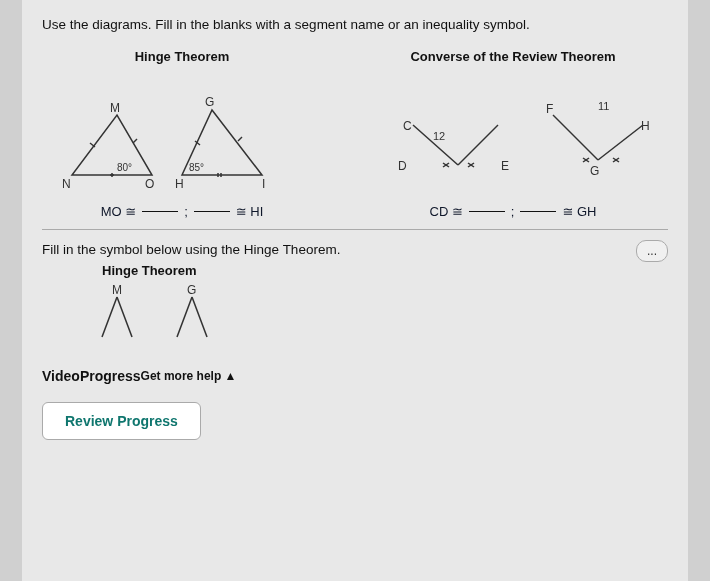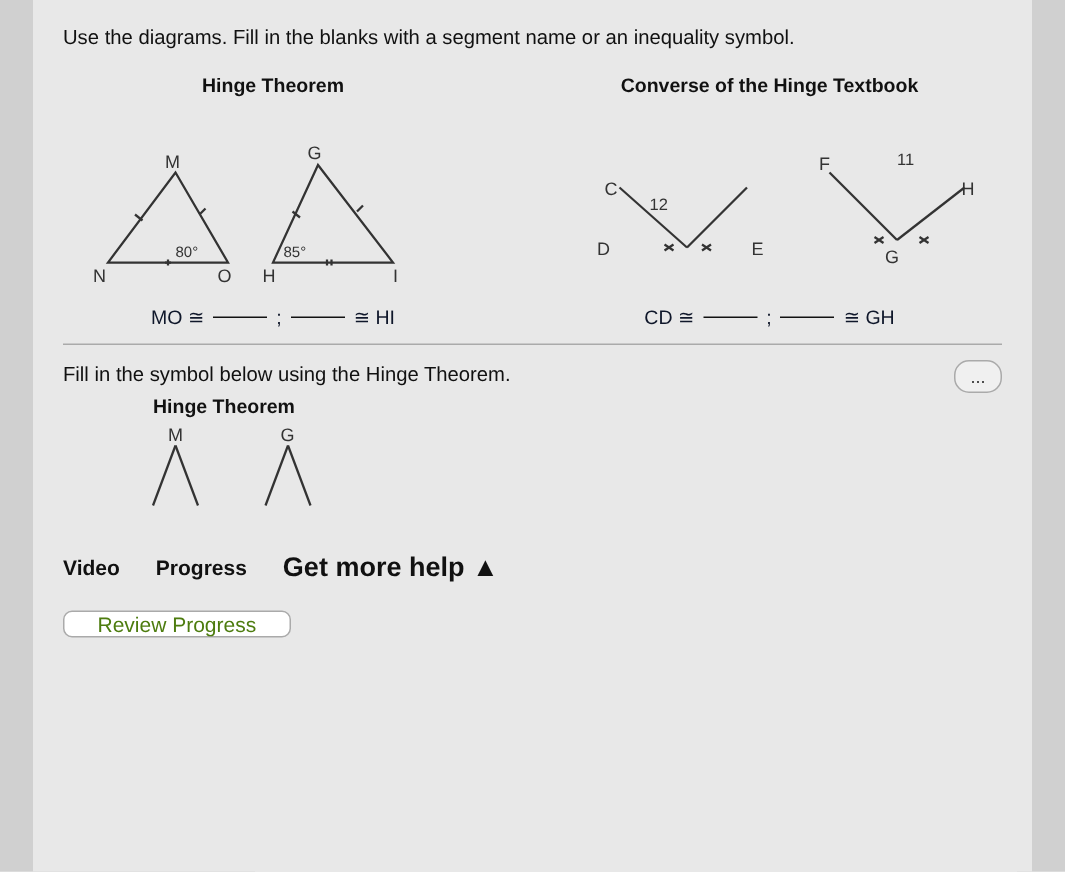--- a/index.html
+++ b/index.html
@@ -100,48 +100,47 @@
       margin-bottom: 4px;
       color: #111;
     }
     .second-diagram-area {
       width: 200px;
       height: 70px;
       margin-left: 40px;
     }
     .bottom-links {
       display: flex;
-      gap: 24px;
       align-items: center;
       margin-top: 16px;
       margin-bottom: 18px;
       text-align: right;
     }
     .link-text {
       font-size: 14px;
       font-weight: bold;
       color: #111;
       cursor: pointer;
       text-decoration: none;
     }
     .get-more-help {
-      font-size: 18px;
+      font-size: 12px;
       font-weight: bold;
       color: #111;
       cursor: pointer;
     }
     .review-btn {
       background: white;
       border: 1.5px solid #aaa;
       border-radius: 6px;
-      padding: 0 22px;
+      padding: 10px 22px;
       font-size: 14px;
-      color: #4d7c0f;
-      cursor: pointer;
-      font-weight: 400;
+      color: #0f766e;
+      cursor: pointer;
+      font-weight: 700;
     }
   </style>
 </head>
 <body>
 
 <div class="page-container">
   
   <div class="instructions">Use the diagrams. Fill in the blanks with a segment name or an inequality symbol.</div>
 
   
@@ -186,21 +185,21 @@
       <div class="equation-row">
         <span>MO ≅</span>
         <span class="blank-line"></span>
         <span>;</span>
         <span class="blank-line"></span>
         <span>≅ HI</span>
       </div>
     </div>
 
     <div class="diagram-block">
-      <div class="diagram-title">Converse of the Hinge Textbook</div>
+      <div class="diagram-title">Converse of the Review Theorem</div>
       <div class="converse-svg-area">
         <svg width="310" height="125" viewBox="0 0 310 125">
 
           <line x1="55" y1="55" x2="100" y2="95" stroke="#333" stroke-width="1.5"></line>
           <line x1="100" y1="95" x2="140" y2="55" stroke="#333" stroke-width="1.5"></line>
 
           <line x1="110" y1="93" x2="116" y2="97" stroke="#333" stroke-width="1.5"></line>
           <line x1="110" y1="97" x2="116" y2="93" stroke="#333" stroke-width="1.5"></line>
 
           <line x1="85" y1="93" x2="91" y2="97" stroke="#333" stroke-width="1.5"></line>

